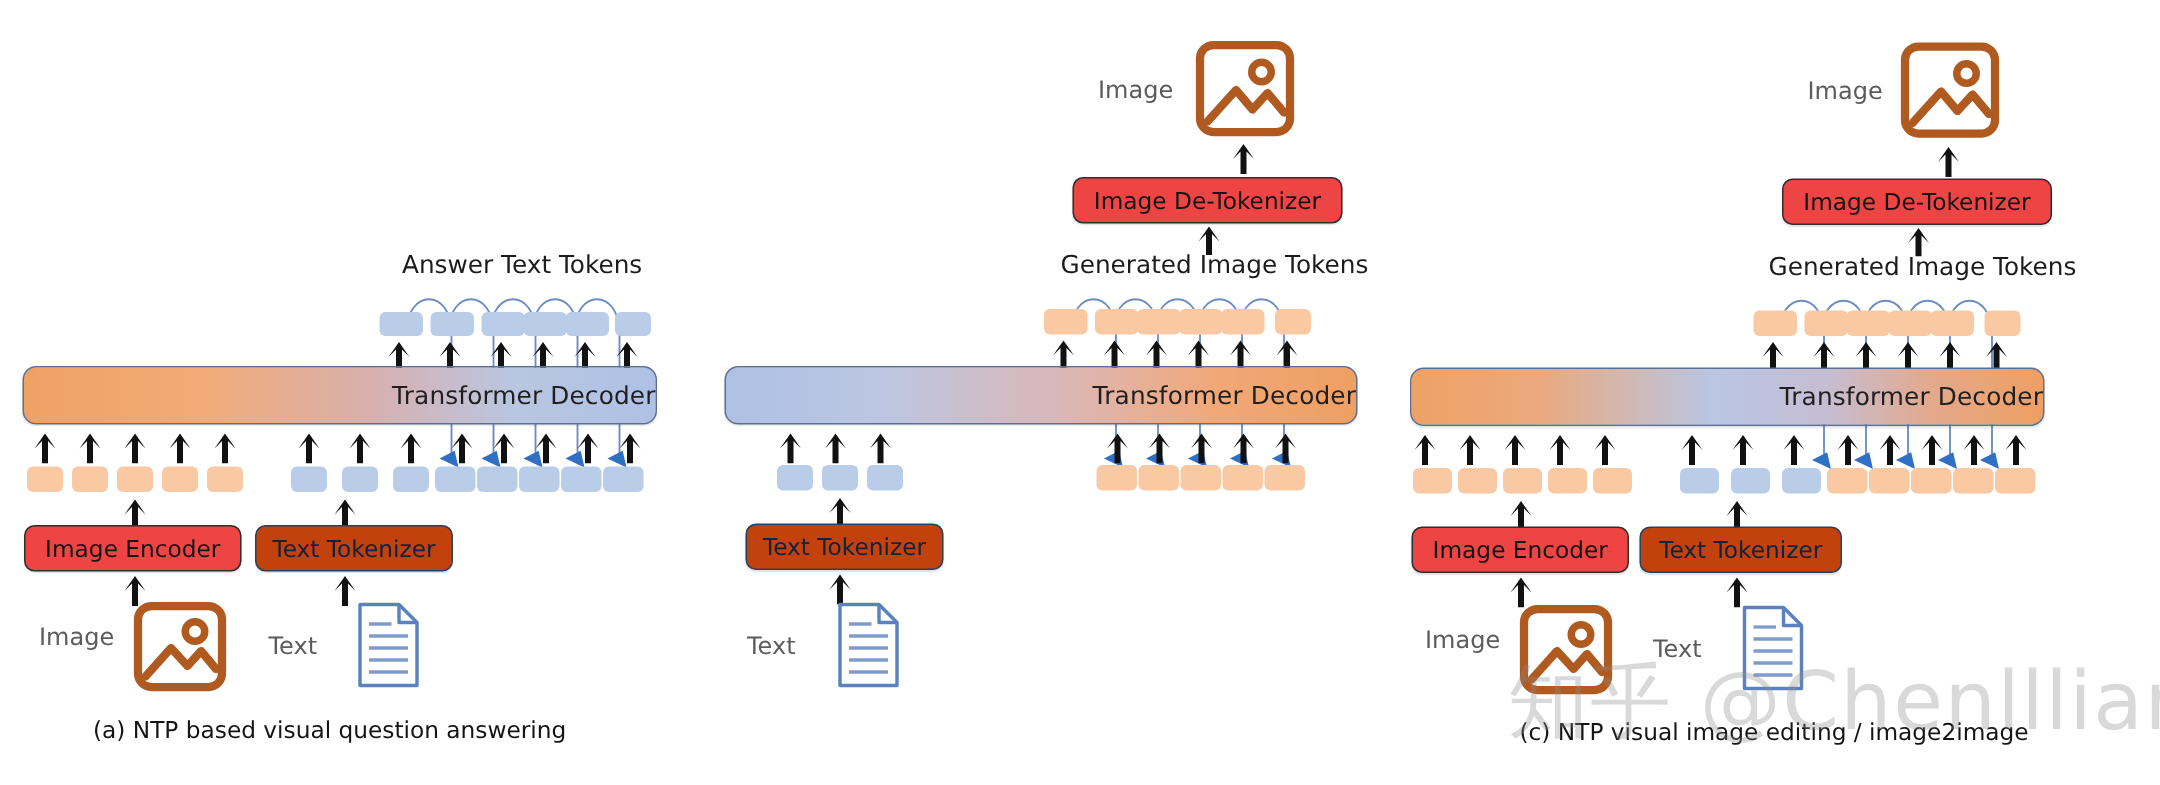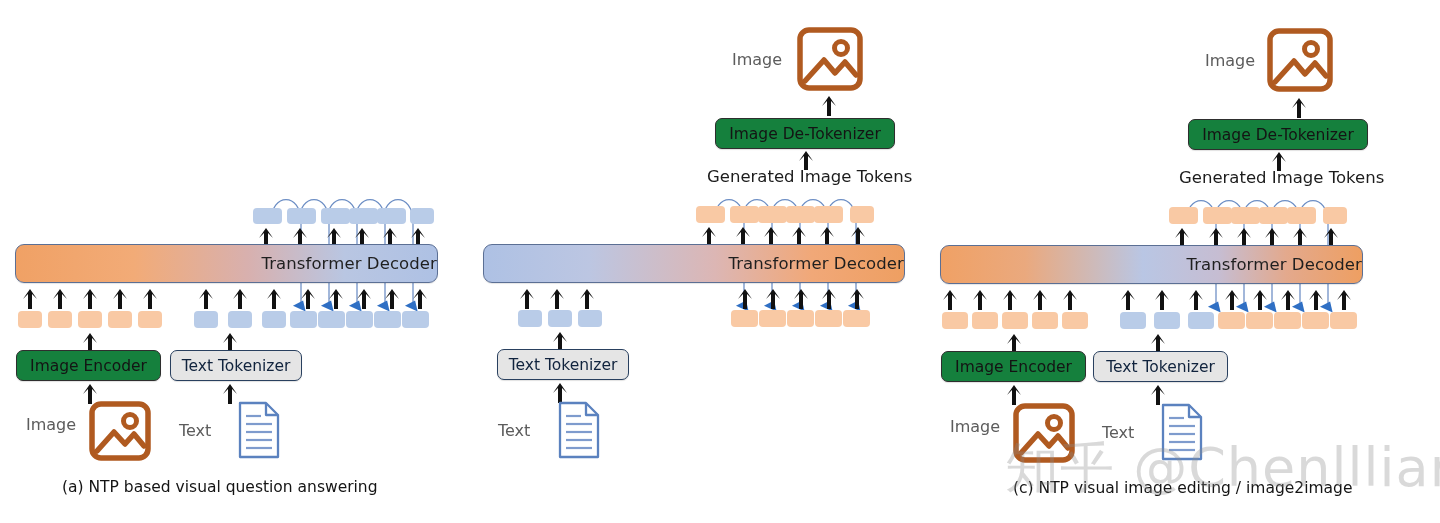--- a/index.html
+++ b/index.html
@@ -31,22 +31,22 @@
   
   .pbox{
     position:absolute;
     box-sizing:border-box;
     border-radius:7px;
     display:flex;align-items:center;justify-content:center;
     font-size:15.5px;
     white-space:nowrap;
     box-shadow:0 1px 1px rgba(0,0,0,.12);
   }
-  .pbox.orange{background:#15803d;border:1.8px solid #2e2e2e;color:#141414;}
-  .pbox.blue{background:#e5e5e5;border:1.8px solid #29405f;color:#10233d;}
+  .pbox.orange{background:#ef4444;border:1.8px solid #2e2e2e;color:#141414;}
+  .pbox.blue{background:#c2410c;border:1.8px solid #29405f;color:#10233d;}
 
   
   .tok{position:absolute;border-radius:4px;box-sizing:border-box;}
   .tok.orange{background:#f9c9a4;}
   .tok.blue{background:#b9cce8;}
 
   
   .uparrow{position:absolute;}
 
   
@@ -70,20 +70,21 @@
   }
   .loopsvg{position:absolute;pointer-events:none;}
 </style>
 </head>
 <body>
 
 <div class="stage">
 
   <div class="panel" style="left:0;width:470px;">
 
+    <div class="lbl lbl-head" style="left:268px;top:167px;">Answer Text Tokens</div>
 
     <svg class="loopsvg" width="220" height="135" viewBox="0 0 220 135" style="left:255px;top:186px;">
       <g fill="none" stroke="#6b8dc4" stroke-width="1.25">
         <path d="M16 36 C16 6, 46 6, 46 36 L46 118"></path>
         <path d="M44 36 C44 6, 74 6, 74 36 L74 118"></path>
         <path d="M72 36 C72 6, 102 6, 102 36 L102 118"></path>
         <path d="M100 36 C100 6, 130 6, 130 36 L130 118"></path>
         <path d="M128 36 C128 6, 158 6, 158 36 L158 118"></path>
       </g>
       <g fill="#2f6fc4">

